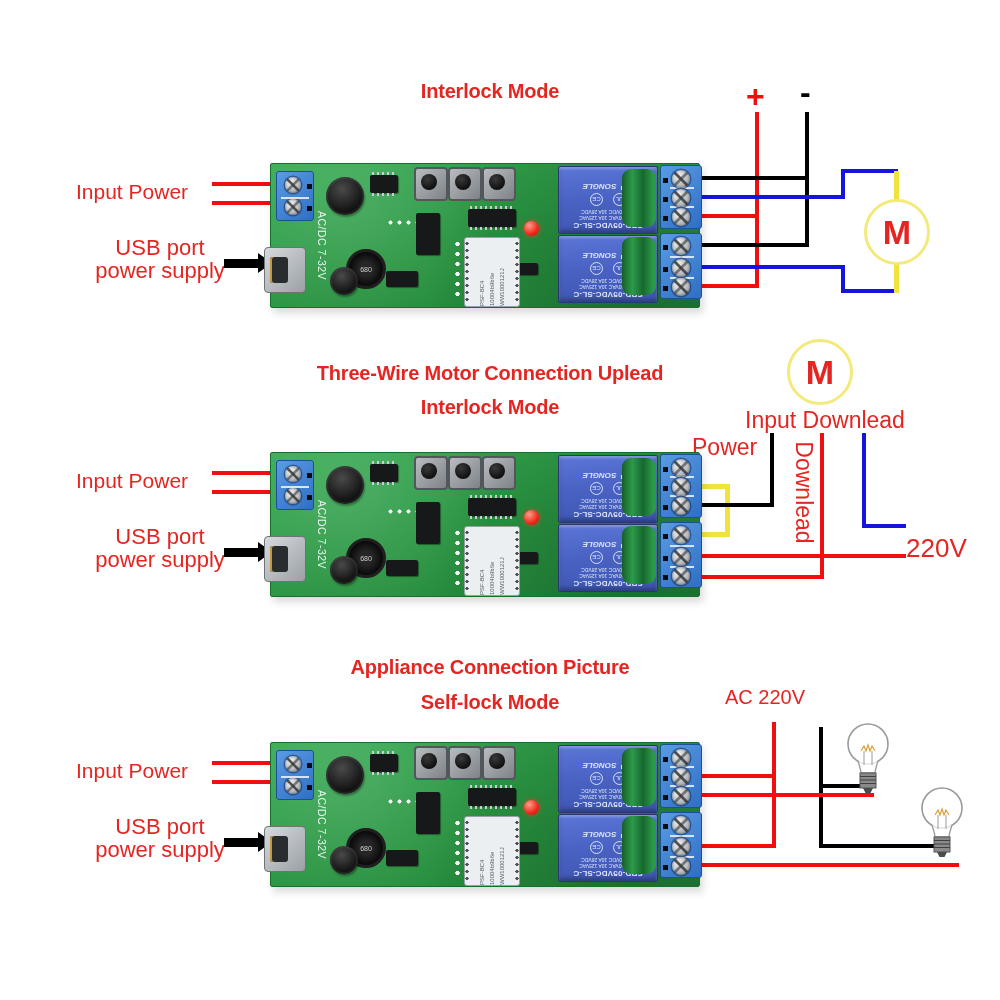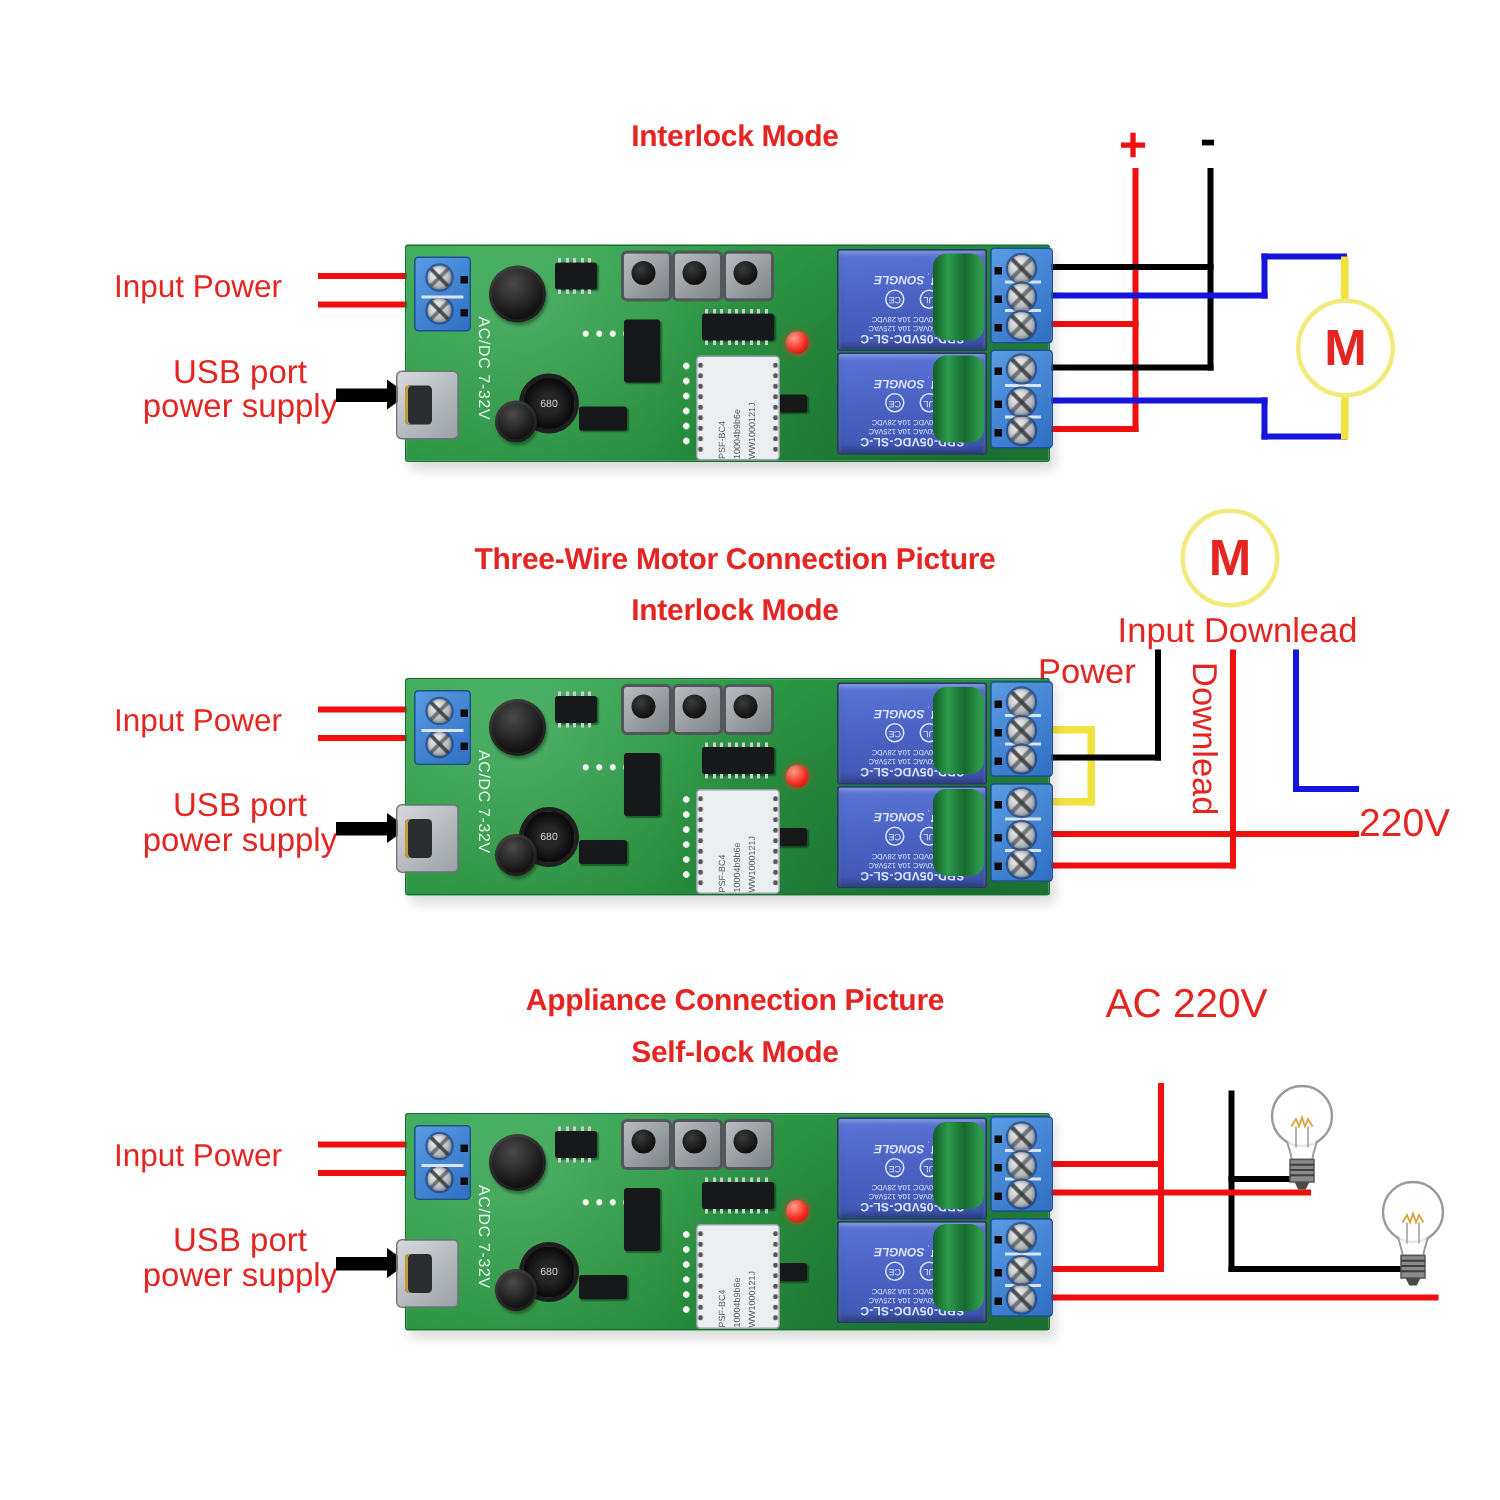--- a/index.html
+++ b/index.html
@@ -218,21 +218,21 @@
     <i class="wire wb" style="left:678px;top:243px;width:131px;height:4px"></i>
     <i class="wire wu" style="left:678px;top:265px;width:167px;height:4px"></i>
     <i class="wire wu" style="left:841px;top:265px;width:4px;height:28px"></i>
     <i class="wire wu" style="left:841px;top:289px;width:57px;height:4px"></i>
     <i class="wire wr" style="left:678px;top:284px;width:81px;height:4px"></i>
     <i class="wire wy" style="left:894px;top:171px;width:5px;height:122px"></i>
     <div class="motor" style="left:864px;top:199px">M</div>
   </section>
 
   <section>
-    <div class="title" style="top:362px">Three-Wire Motor Connection Picture</div>
+    <div class="title" style="top:362px">Three-Wire Motor Connection Uplead</div>
     <div class="title" style="top:396px">Interlock Mode</div>
 
     <div class="motor" style="left:787px;top:339px">M</div>
     <div class="big-red" style="left:700px;top:407px;width:250px;text-align:center;font-size:23px">Input Downlead</div>
     <div class="big-red" style="left:692px;top:434px;font-size:23px">Power</div>
     <div class="vtext big-red" style="left:747px;top:479px;width:112px;font-size:23px">Downlead</div>
     <div class="big-red" style="left:906px;top:533px">220V</div>
 
     <div class="lbl" style="left:76px;top:469px">Input Power</div>
     <i class="ptr" style="left:212px;top:471px;width:80px"></i>
@@ -337,21 +337,21 @@
     <i class="wire wr" style="left:678px;top:554px;width:228px;height:4px"></i>
     <i class="wire wr" style="left:820px;top:433px;width:4px;height:146px"></i>
     <i class="wire wr" style="left:678px;top:575px;width:146px;height:4px"></i>
     <i class="wire wu" style="left:862px;top:433px;width:4px;height:95px"></i>
     <i class="wire wu" style="left:862px;top:524px;width:44px;height:4px"></i>
   </section>
 
   <section>
     <div class="title" style="top:656px">Appliance Connection Picture</div>
     <div class="title" style="top:691px">Self-lock Mode</div>
-    <div class="big-red" style="left:685px;top:654px;width:160px;text-align:right;font-size:27px">AC 220V</div>
+    <div class="big-red" style="left:685px;top:686px;width:160px;text-align:center;font-size:20px">AC 220V</div>
 
     <div class="lbl" style="left:76px;top:759px">Input Power</div>
     <i class="ptr" style="left:212px;top:761px;width:80px"></i>
     <i class="ptr" style="left:212px;top:780px;width:80px"></i>
     <div class="usb-lbl" style="top:815px">
       <div>USB port</div>
       <div>power supply</div>
     </div>
     <div class="arrow" style="left:224px;top:838px"></div>
 

